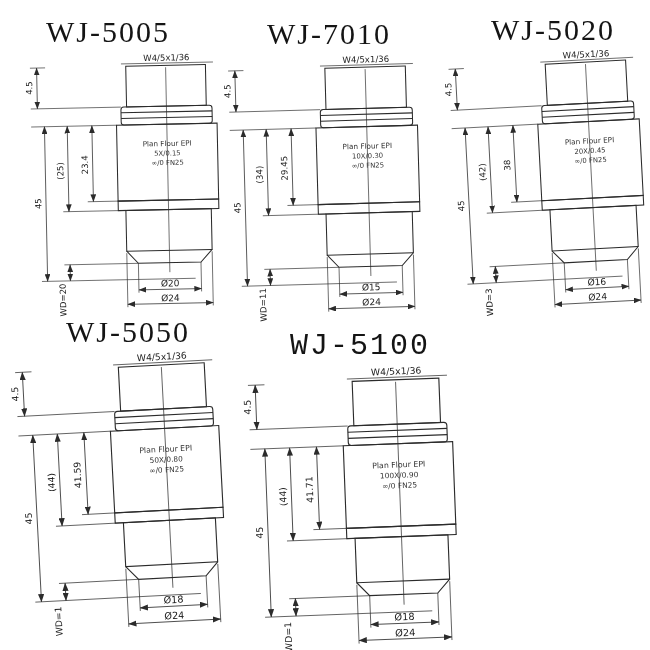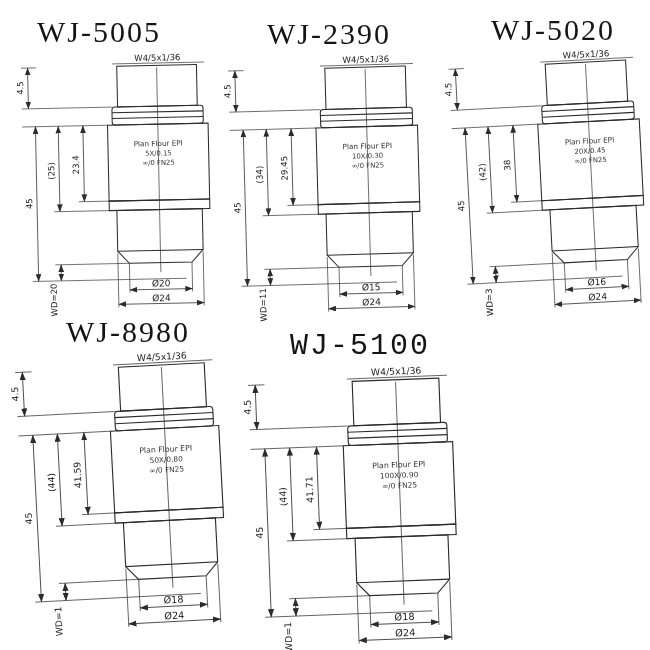--- a/index.html
+++ b/index.html
@@ -6,21 +6,21 @@
   #page{position:relative;width:650px;height:650px;background:#ffffff;overflow:hidden;
         font-family:"DejaVu Sans",sans-serif;color:#2b2b2b;}
   .unit{position:absolute;}
   .unit .title{
     text-align:center;
     font-family:"Liberation Serif","DejaVu Serif",serif;
     font-size:30px;font-weight:500;letter-spacing:2px;color:#141414;
     height:40px;line-height:40px;white-space:nowrap;
   }
   .unit svg{display:block;margin:0 auto;transform-origin:50% 0;}
-  .u0{left:8px;  top:12px; width:214px;}
+  .u0{left:17px;  top:12px; width:214px;}
   .u1{left:216px;top:14px; width:214px;}
   .u2{left:436px;top:10px; width:214px;}
   .u3{left:2px;  top:312px;width:228px;}
   .u4{left:232px;top:326px;width:236px;}
   .u0 .title{transform:translateX(-16px);}
   .u1 .title{transform:translateX(6px);}
   .u2 .title{transform:translateX(10px);}
   .u3 .title{transform:translateX(12px);}
   .u4 .title{transform:translateX(10px);font-family:Liberation Mono, monospace;}
   .u0 svg{width:204px;transform:rotate(-1.2deg);}
@@ -101,21 +101,21 @@
       <text class="lbl" font-size="9" text-anchor="middle" transform="rotate(-90 17 158)" x="17" y="158">45</text>
       <text class="lbl" font-size="9" text-anchor="middle" transform="rotate(-90 41 124)" x="41" y="124">(25)</text>
       <text class="lbl" font-size="9" text-anchor="middle" transform="rotate(-90 67 118)" x="67" y="118">23.4</text>
       <text class="lbl" font-size="9" text-anchor="middle" transform="rotate(-90 41 260)" x="41" y="260">WD=20</text>
       <text class="lbl" font-size="9.5" text-anchor="middle" x="151" y="248">Ø20</text>
       <text class="lbl" font-size="9.5" text-anchor="middle" x="151" y="263.5">Ø24</text>
     </svg>
   </div>
 
   <div class="unit u1">
-    <div class="title">WJ-2390</div>
+    <div class="title">WJ-7010</div>
     <svg viewBox="0 0 215 278">
 
       <text class="lbl" x="152" y="10" font-size="9" text-anchor="middle">W4/5x1/36</text>
       <line class="thin" x1="104" y1="12.5" x2="201" y2="12.5"></line>
 
       <g>
         <rect class="ol" x="109" y="15" width="84" height="43"></rect>
         <rect class="ol" x="103" y="58" width="96" height="19" rx="3"></rect>
         <line class="ol" x1="103" y1="64" x2="199" y2="64"></line>
         <line class="ol" x1="103" y1="70" x2="199" y2="70"></line>
@@ -219,21 +219,21 @@
       <text class="lbl" font-size="9" text-anchor="middle" transform="rotate(-90 17 158)" x="17" y="158">45</text>
       <text class="lbl" font-size="9" text-anchor="middle" transform="rotate(-90 41 124)" x="41" y="124">(42)</text>
       <text class="lbl" font-size="9" text-anchor="middle" transform="rotate(-90 67 118)" x="67" y="118">38</text>
       <text class="lbl" font-size="9" text-anchor="middle" transform="rotate(-90 41 260)" x="41" y="260">WD=3</text>
       <text class="lbl" font-size="9.5" text-anchor="middle" x="151" y="248">Ø16</text>
       <text class="lbl" font-size="9.5" text-anchor="middle" x="151" y="263.5">Ø24</text>
     </svg>
   </div>
 
   <div class="unit u3">
-    <div class="title">WJ-8980</div>
+    <div class="title">WJ-5050</div>
     <svg viewBox="0 0 215 278">
 
       <text class="lbl" x="152" y="10" font-size="9" text-anchor="middle">W4/5x1/36</text>
       <line class="thin" x1="104" y1="12.5" x2="201" y2="12.5"></line>
 
       <g>
         <rect class="ol" x="109" y="15" width="84" height="43"></rect>
         <rect class="ol" x="103" y="58" width="96" height="19" rx="3"></rect>
         <line class="ol" x1="103" y1="64" x2="199" y2="64"></line>
         <line class="ol" x1="103" y1="70" x2="199" y2="70"></line>

